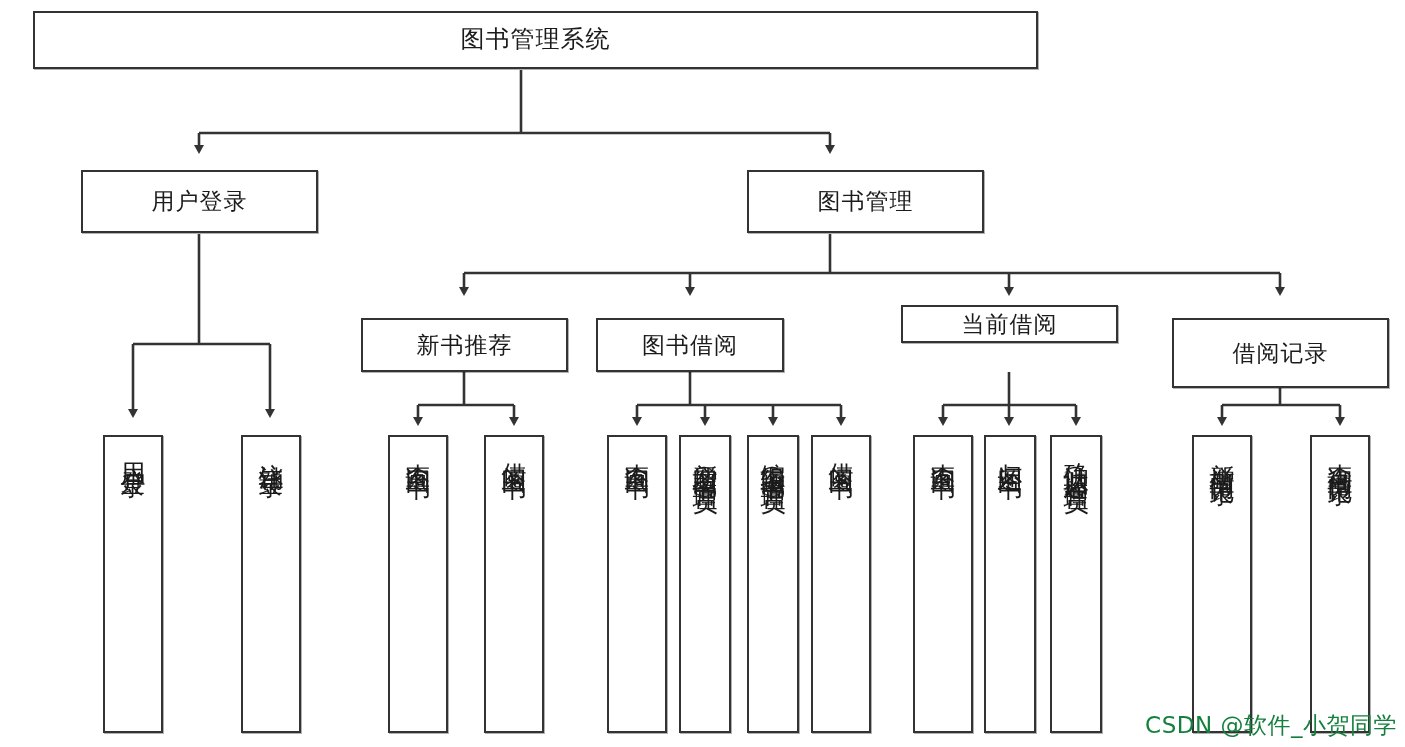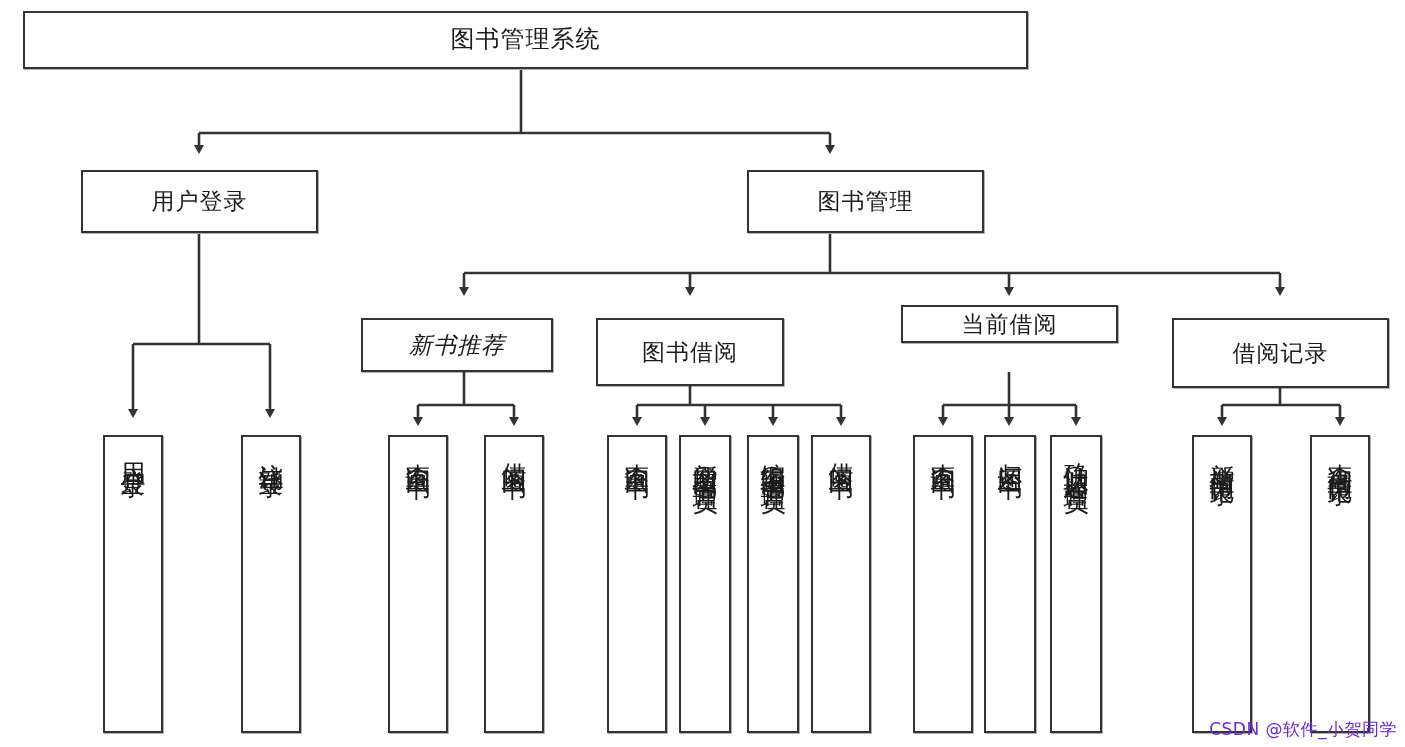--- a/index.html
+++ b/index.html
@@ -64,22 +64,22 @@
     letter-spacing: 4px;
     line-height: 1;
     white-space: nowrap;
     display: block;
   }
   
   #watermark {
     position: absolute;
     right: 8px;
     bottom: 6px;
-    font-size: 17px;
-    color: #6d28d9;
+    font-size: 23px;
+    color: #15803d;
     letter-spacing: 0.5px;
     white-space: nowrap;
     user-select: none;
   }
 </style>
 </head>
 <body>
 
 <div id="canvas">
 
@@ -126,37 +126,37 @@
       <path d="M1009,405 L1009,418" marker-end="url(#arrow)"></path>
       <path d="M1076,405 L1076,418" marker-end="url(#arrow)"></path>
 
       <path d="M1280,372 L1280,405"></path>
       <path d="M1222,405 L1340,405"></path>
       <path d="M1222,405 L1222,418" marker-end="url(#arrow)"></path>
       <path d="M1340,405 L1340,418" marker-end="url(#arrow)"></path>
     </g>
   </svg>
 
-  <div class="node horiz root" style="left:23px; top:11px; width:1005px; height:58px;">
+  <div class="node horiz root" style="left:33px; top:11px; width:1005px; height:58px;">
     <span class="label">图书管理系统</span>
   </div>
 
   <div class="node horiz" style="left:81px; top:170px; width:237px; height:63px;">
     <span class="label">用户登录</span>
   </div>
 
   <div class="node horiz" style="left:711px; top:170px; width:237px; height:63px;margin-left:36px;">
     <span class="label">图书管理</span>
   </div>
 
-  <div class="node horiz" style="left:361px; top:318px; width:192px; height:54px;font-style:italic;">
+  <div class="node horiz" style="left:361px; top:318px; width:207px; height:54px;">
     <span class="label">新书推荐</span>
   </div>
 
-  <div class="node horiz" style="left:596px; top:318px; width:188px; height:68px;">
+  <div class="node horiz" style="left:596px; top:318px; width:188px; height:54px;">
     <span class="label">图书借阅</span>
   </div>
 
   <div class="node horiz" style="left:901px; top:305px; width:217px; height:38px;">
     <span class="label">当前借阅</span>
   </div>
 
   <div class="node horiz" style="left:1172px; top:318px; width:217px; height:70px;">
     <span class="label">借阅记录</span>
   </div>

